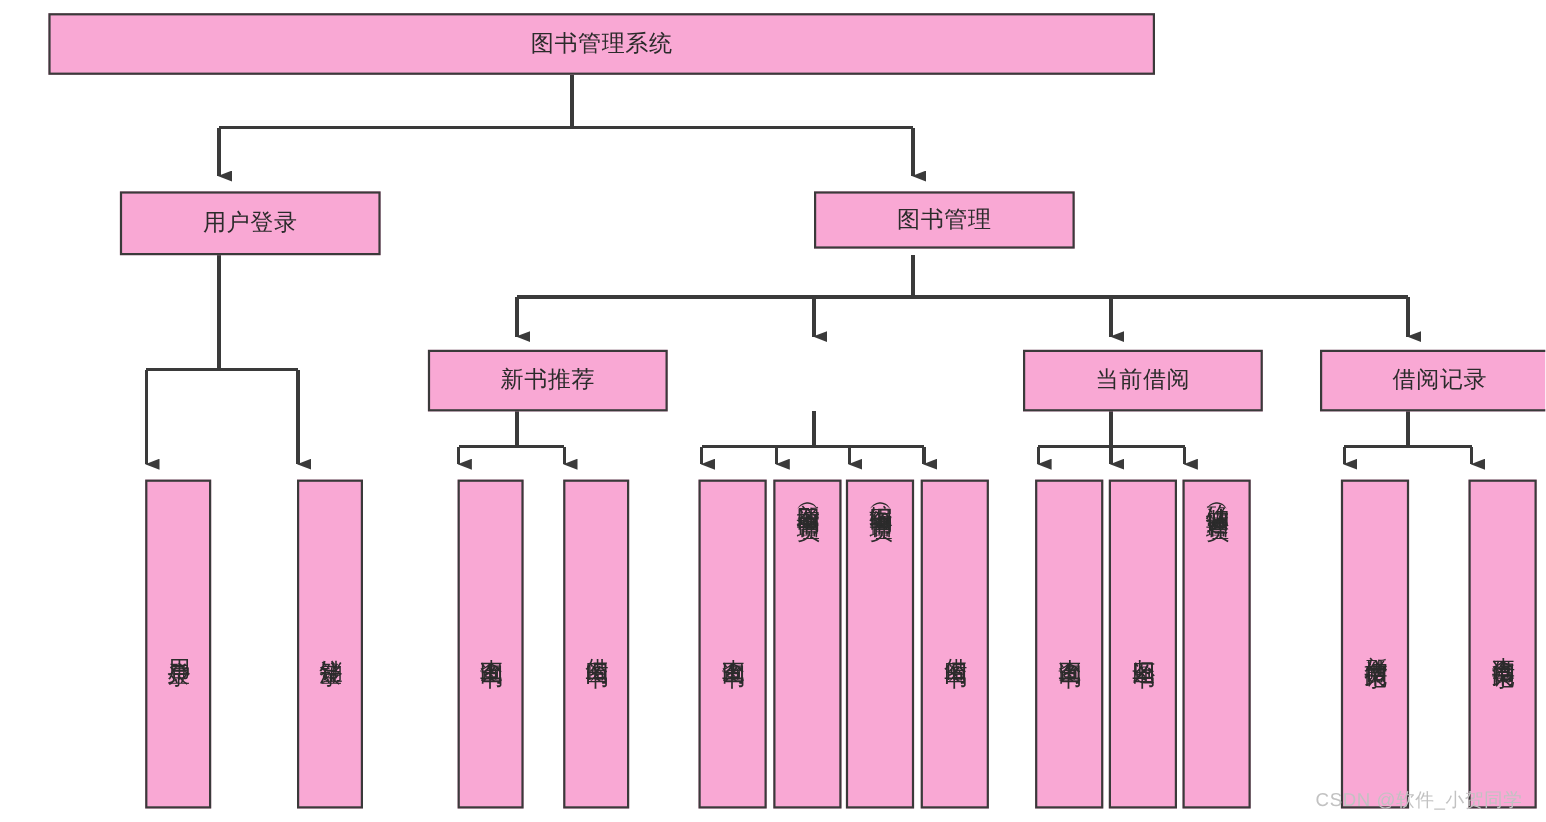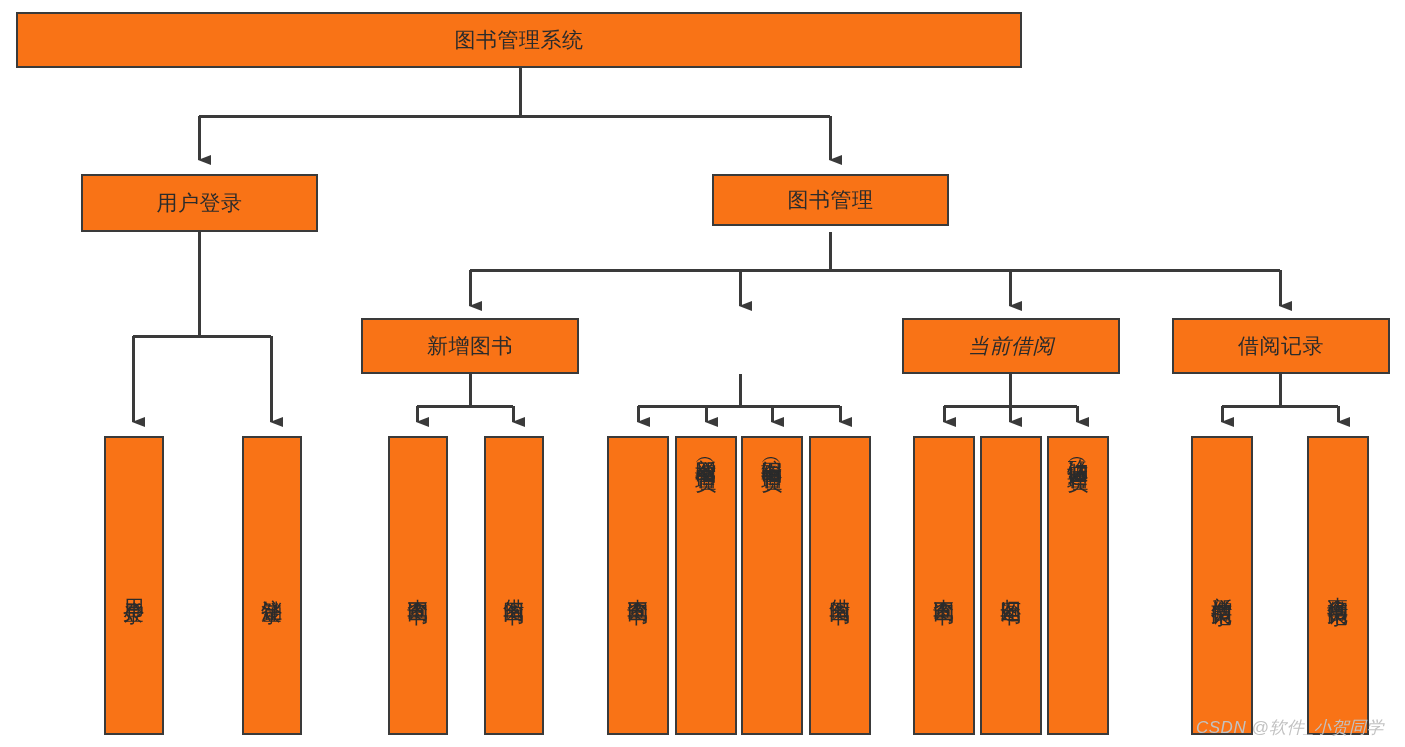--- a/index.html
+++ b/index.html
@@ -24,25 +24,26 @@
     left: 0;
     top: 0;
     width: 1405px;
     height: 747px;
     pointer-events: none;
   }
   .node {
     position: absolute;
     box-sizing: border-box;
     border: 2px solid #3a3a3a;
-    background: #f97316;
+    background: #f9a8d4;
     display: flex;
     align-items: center;
     justify-content: center;
     overflow: hidden;
+    margin-left: 28px;
   }
   .node-label {
     font-size: 21px;
     line-height: 1.12;
     color: #2b2b2b;
     letter-spacing: 0.5px;
     white-space: nowrap;
   }
   
   .node.horiz .node-label {
@@ -135,23 +136,23 @@
   </div>
 
   <div class="node horiz" style="left:81px; top:174px; width:237px; height:58px;">
     <span class="node-label">用户登录</span>
   </div>
   <div class="node horiz" style="left:712px; top:174px; width:237px; height:52px;">
     <span class="node-label">图书管理</span>
   </div>
 
   <div class="node horiz" style="left:361px; top:318px; width:218px; height:56px;">
-    <span class="node-label">新增图书</span>
-  </div>
-  <div class="node horiz" style="left:902px; top:318px; width:218px; height:56px;font-style:italic;">
+    <span class="node-label">新书推荐</span>
+  </div>
+  <div class="node horiz" style="left:902px; top:318px; width:218px; height:56px;">
     <span class="node-label">当前借阅</span>
   </div>
   <div class="node horiz" style="left:1172px; top:318px; width:218px; height:56px;">
     <span class="node-label">借阅记录</span>
   </div>
 
   <div class="node vert center-v" style="left:104px; top:436px; width:60px; height:299px;">
     <span class="node-label">用户登录</span>
   </div>
   <div class="node vert center-v" style="left:242px; top:436px; width:60px; height:299px;">
@@ -188,15 +189,15 @@
     <span class="node-label">确认归还（管理员）</span>
   </div>
 
   <div class="node vert center-v" style="left:1191px; top:436px; width:62px; height:299px;">
     <span class="node-label">新增借阅记录</span>
   </div>
   <div class="node vert center-v" style="left:1307px; top:436px; width:62px; height:299px;">
     <span class="node-label">查询借阅记录</span>
   </div>
 
-  <div class="watermark" style="left:1196px; top:716px;font-style:italic;">CSDN @软件_小贺同学</div>
+  <div class="watermark" style="left:1196px; top:716px;">CSDN @软件_小贺同学</div>
 
 </div>
 
 </body></html>

